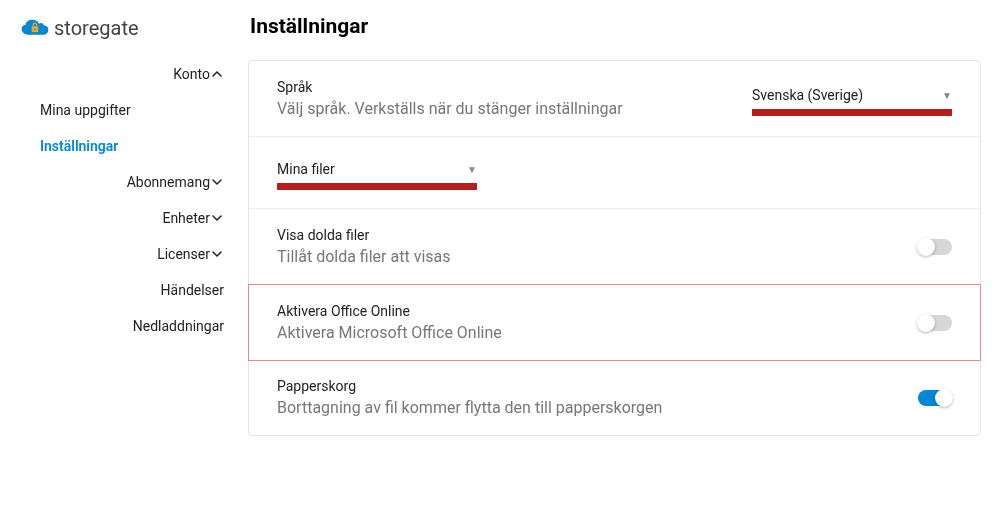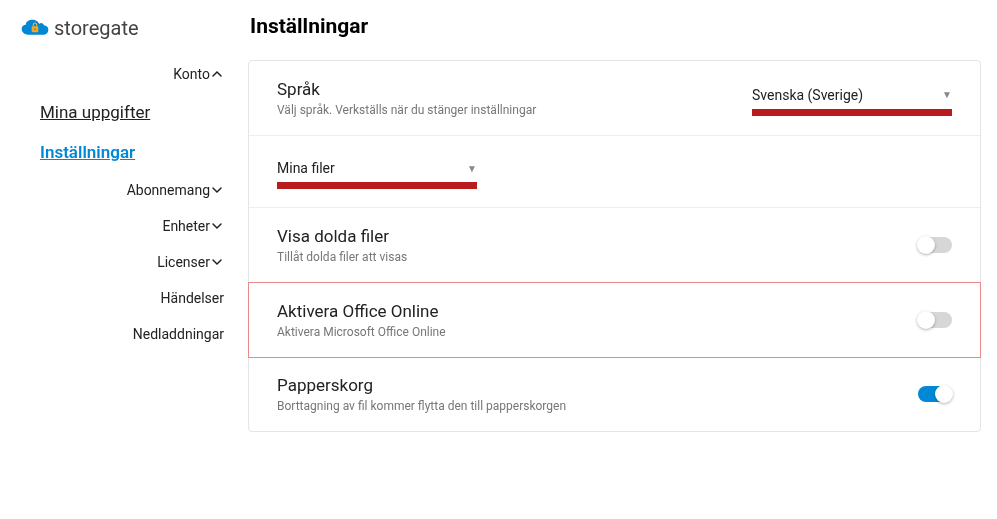--- a/index.html
+++ b/index.html
@@ -39,24 +39,23 @@
       display: flex;
       align-items: center;
       justify-content: flex-end;
       padding: 10px 24px;
       font-size: 14px;
       color: #222;
       cursor: pointer;
     }
     .nav-sub-item {
       padding: 10px 24px 10px 40px;
-      font-size: 17px;
-      color: #222;
-      cursor: pointer;
-      text-decoration: underline;
+      font-size: 14px;
+      color: #222;
+      cursor: pointer;
     }
     .nav-sub-item.active {
       color: #0088d6;
       font-weight: 600;
     }
     .chevron {
       width: 14px;
       height: 14px;
       display: flex;
       align-items: center;
@@ -96,25 +95,25 @@
       border-right: 1px solid #e88a8a;
       margin: -1px;
       position: relative;
     }
     .setting-labels {
       display: flex;
       flex-direction: column;
       gap: 4px;
     }
     .setting-title {
-      font-size: 17px;
+      font-size: 14px;
       color: #222;
     }
     .setting-desc {
-      font-size: 12px;
+      font-size: 16px;
       color: #777;
     }
     .select-wrap {
       position: relative;
       width: 200px;
       border-bottom: 7px solid #b91c1c;
       padding: 6px 0;
       display: flex;
       align-items: center;
       justify-content: space-between;

